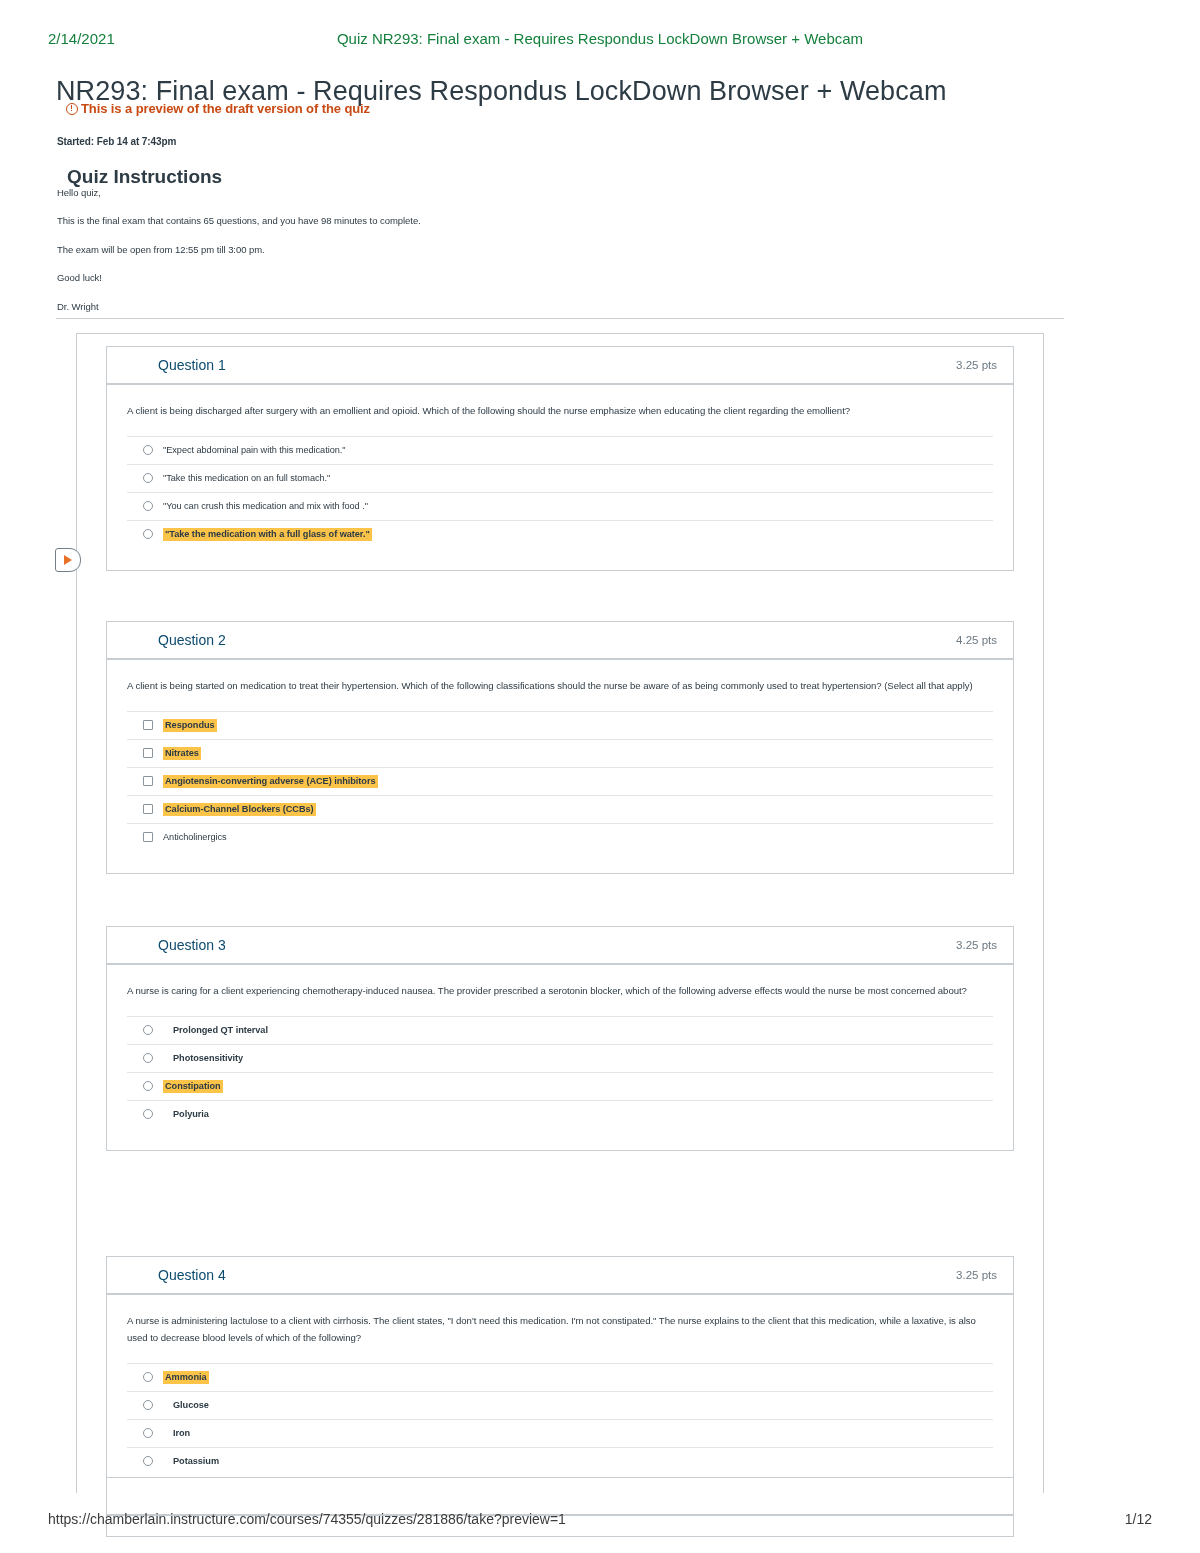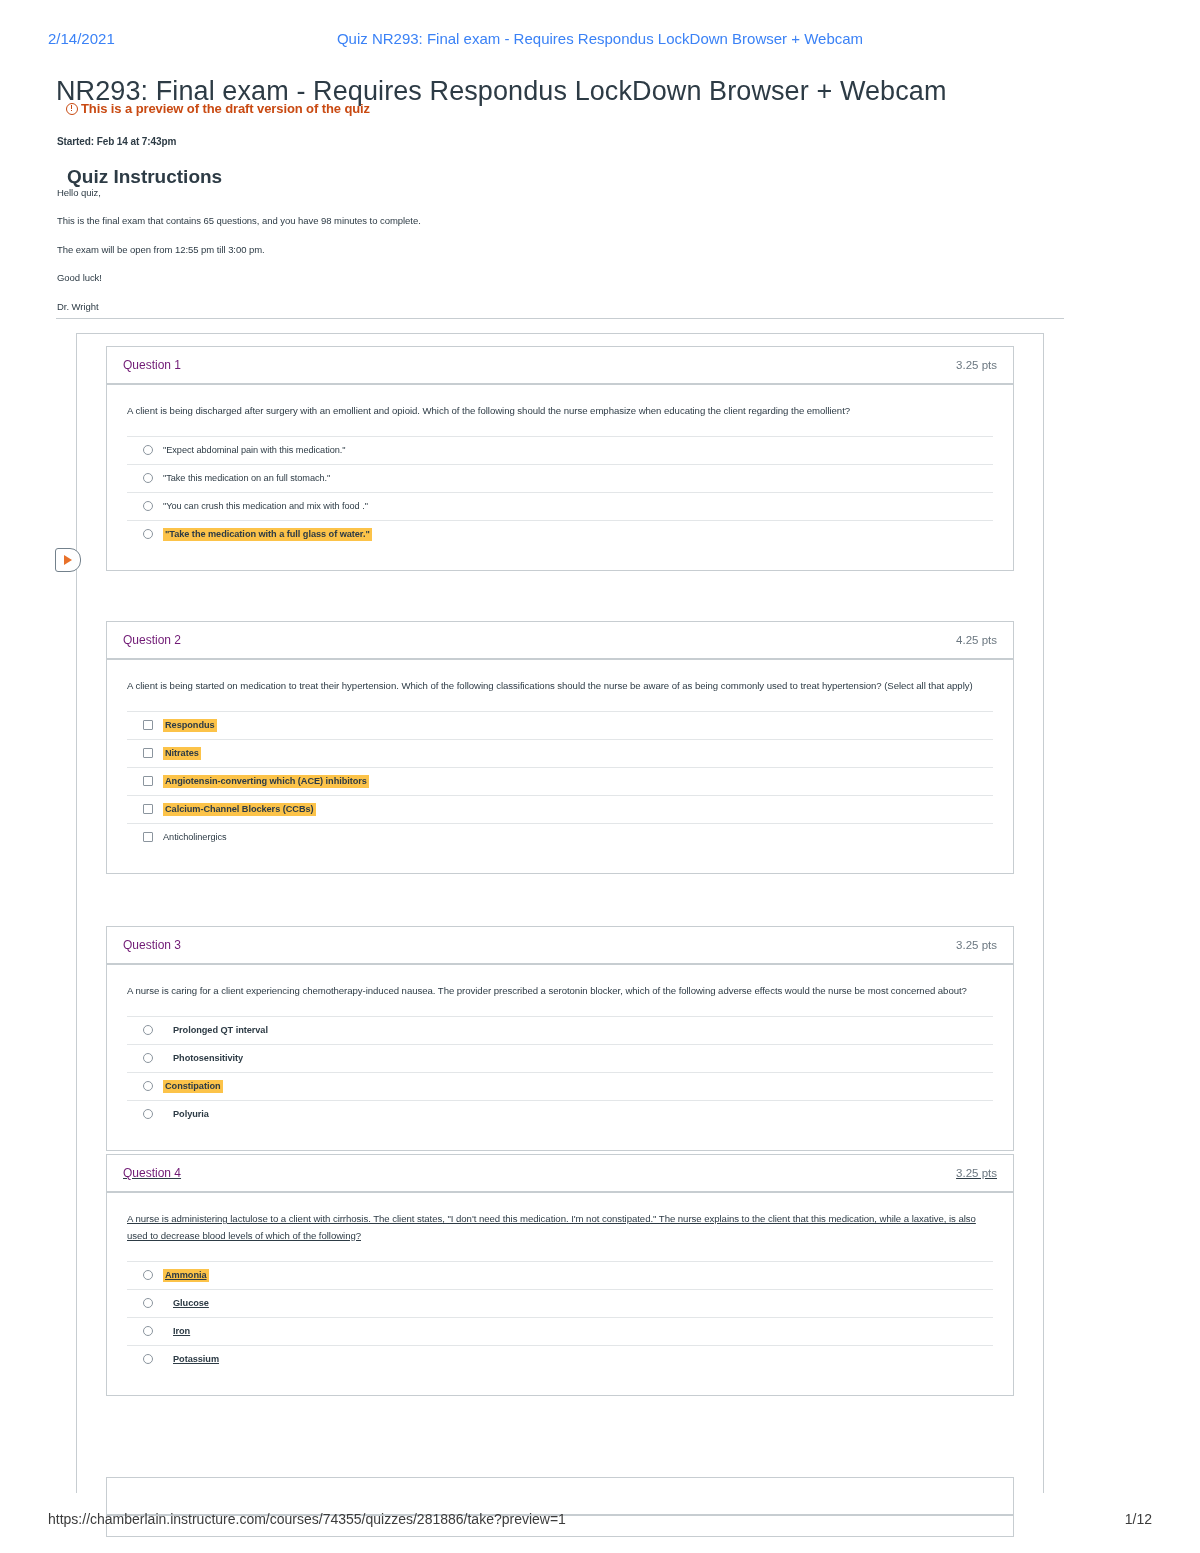--- a/index.html
+++ b/index.html
@@ -17,21 +17,21 @@
   }
 
   
   .print-header {
     position: absolute;
     top: 28px;
     left: 48px;
     right: 48px;
     height: 20px;
     font-size: 15px;
-    color: #3b82f6;
+    color: #15803d;
     display: flex;
     align-items: center;
   }
   .print-header .ph-date { width: 200px; text-align: left; }
   .print-header .ph-title { flex: 1; text-align: center; }
   .print-header .ph-pad { width: 200px; }
 
   
   .quiz-title {
     position: absolute;
@@ -178,23 +178,24 @@
   .q-head {
     height: 38px;
     border-bottom: 2px solid #c7cdd1;
     display: flex;
     align-items: center;
     padding: 0 16px;
     box-sizing: border-box;
     background: #fff;
   }
   .q-name {
-    font-size: 12px;
-    color: #701a75;
+    font-size: 14px;
+    color: #0c4a6e;
     flex: 1;
+    margin-left: 35px;
   }
   .q-points {
     font-size: 11.5px;
     color: #6b7780;
   }
   .q-body {
     padding: 18px 20px 0 20px;
   }
   .q-text {
     font-size: 9.6px;
@@ -333,21 +334,21 @@
       <div class="answer">
         <span class="checkbox"></span>
         <span class="answer-text hl">Respondus</span>
       </div>
       <div class="answer">
         <span class="checkbox"></span>
         <span class="answer-text hl">Nitrates</span>
       </div>
       <div class="answer">
         <span class="checkbox"></span>
-        <span class="answer-text hl">Angiotensin-converting which (ACE) inhibitors</span>
+        <span class="answer-text hl">Angiotensin-converting adverse (ACE) inhibitors</span>
       </div>
       <div class="answer">
         <span class="checkbox"></span>
         <span class="answer-text hl">Calcium-Channel Blockers (CCBs)</span>
       </div>
       <div class="answer">
         <span class="checkbox"></span>
         <span class="answer-text">Anticholinergics</span>
       </div>
     </div>
@@ -377,21 +378,21 @@
       </div>
       <div class="answer">
         <span class="radio"></span>
         <span class="answer-text bold">Polyuria</span>
       </div>
     </div>
     <div class="q-tail"></div>
   </div>
 </div>
 
-<div class="q-card" style="top:1154px;text-decoration:underline;">
+<div class="q-card" style="top:1256px;">
   <div class="q-head">
     <span class="q-name">Question 4</span>
     <span class="q-points">3.25 pts</span>
   </div>
   <div class="q-body">
     <div class="q-text">A nurse is administering lactulose to a client with cirrhosis. The client states, "I don't need this medication. I'm not constipated." The nurse explains to the client that this medication, while a laxative, is also used to decrease blood levels of which of the following?</div>
     <div class="answers">
       <div class="answer">
         <span class="radio"></span>
         <span class="answer-text hl">Ammonia</span>

